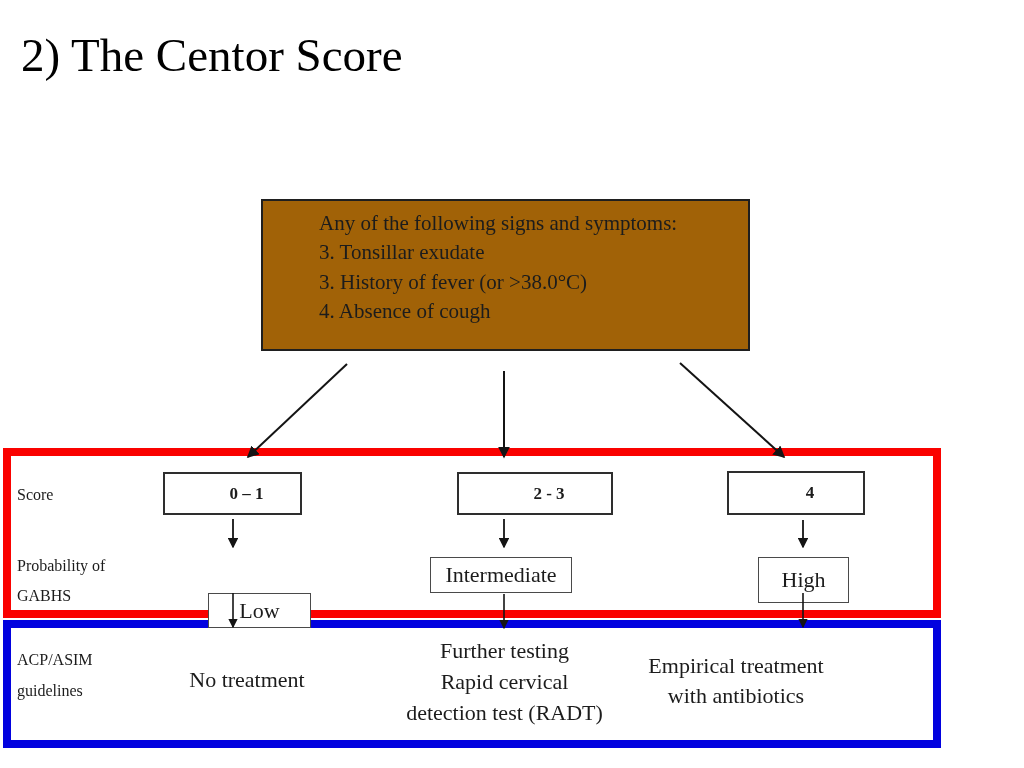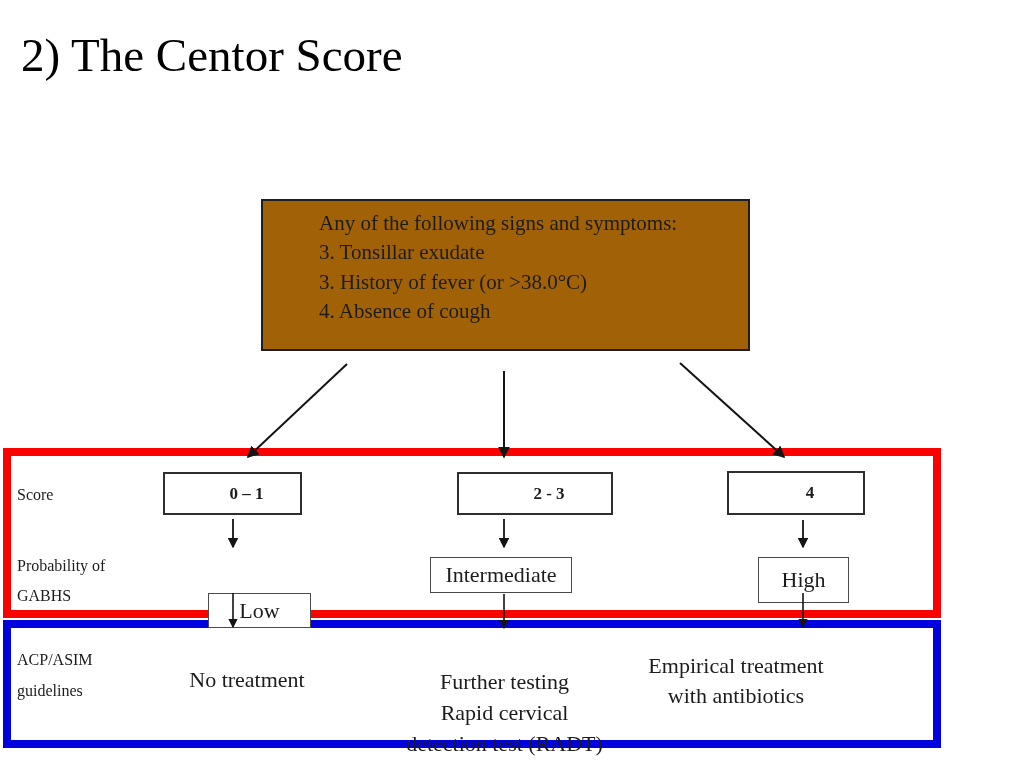--- a/index.html
+++ b/index.html
@@ -35,21 +35,21 @@
     display:flex;align-items:center;justify-content:center;
   }
   .sb-1{left:163px;top:472px;width:139px;height:43px;}
   .sb-2{left:457px;top:472px;width:156px;height:43px;}
   .sb-3{left:727px;top:471px;width:138px;height:44px;}
   .pb-1{left:208px;top:557px;width:103px;height:35px;margin-top:36px;}
   .pb-2{left:430px;top:557px;width:142px;height:36px;}
   .pb-3{left:758px;top:557px;width:91px;height:46px;}
   .guide-cell{font-size:22px;text-align:center;}
   .gc-1{left:167px;top:665px;width:160px;line-height:30px;}
-  .gc-2{left:384px;top:666px;width:241px;line-height:31px;}
+  .gc-2{left:384px;top:635px;width:241px;line-height:31px;}
   .gc-3{left:624px;top:651px;width:224px;line-height:30px;}
   .arrow-layer{left:0;top:0;width:1024px;height:768px;pointer-events:none;}
 </style>
 </head>
 <body>
 
 <div class="slide">
 
   <div class="abs slide-title">2) The Centor Score</div>
 

